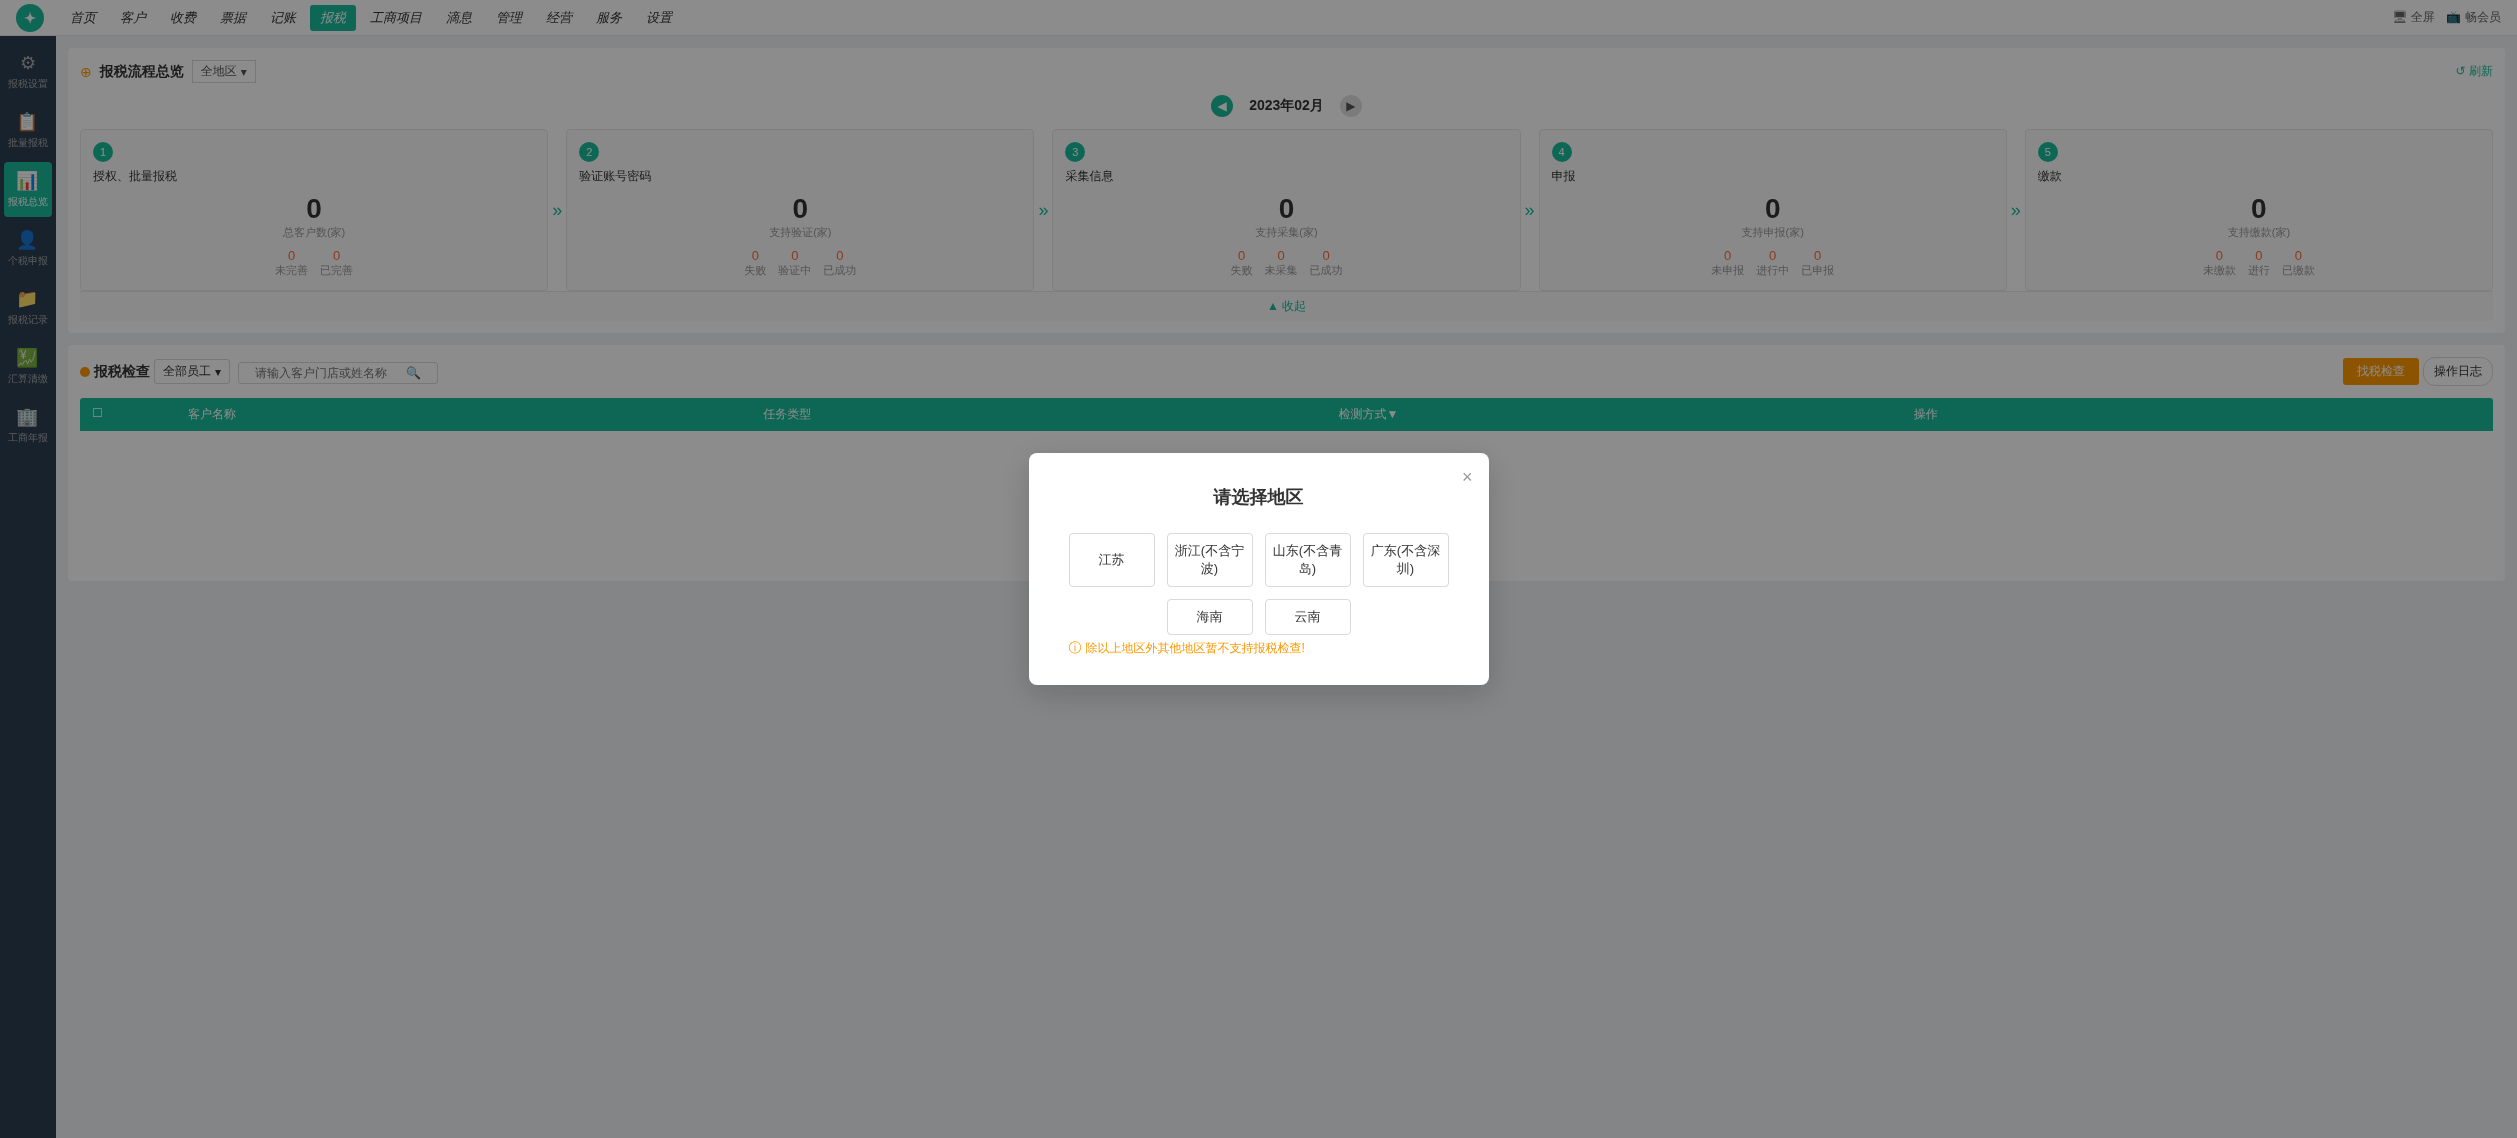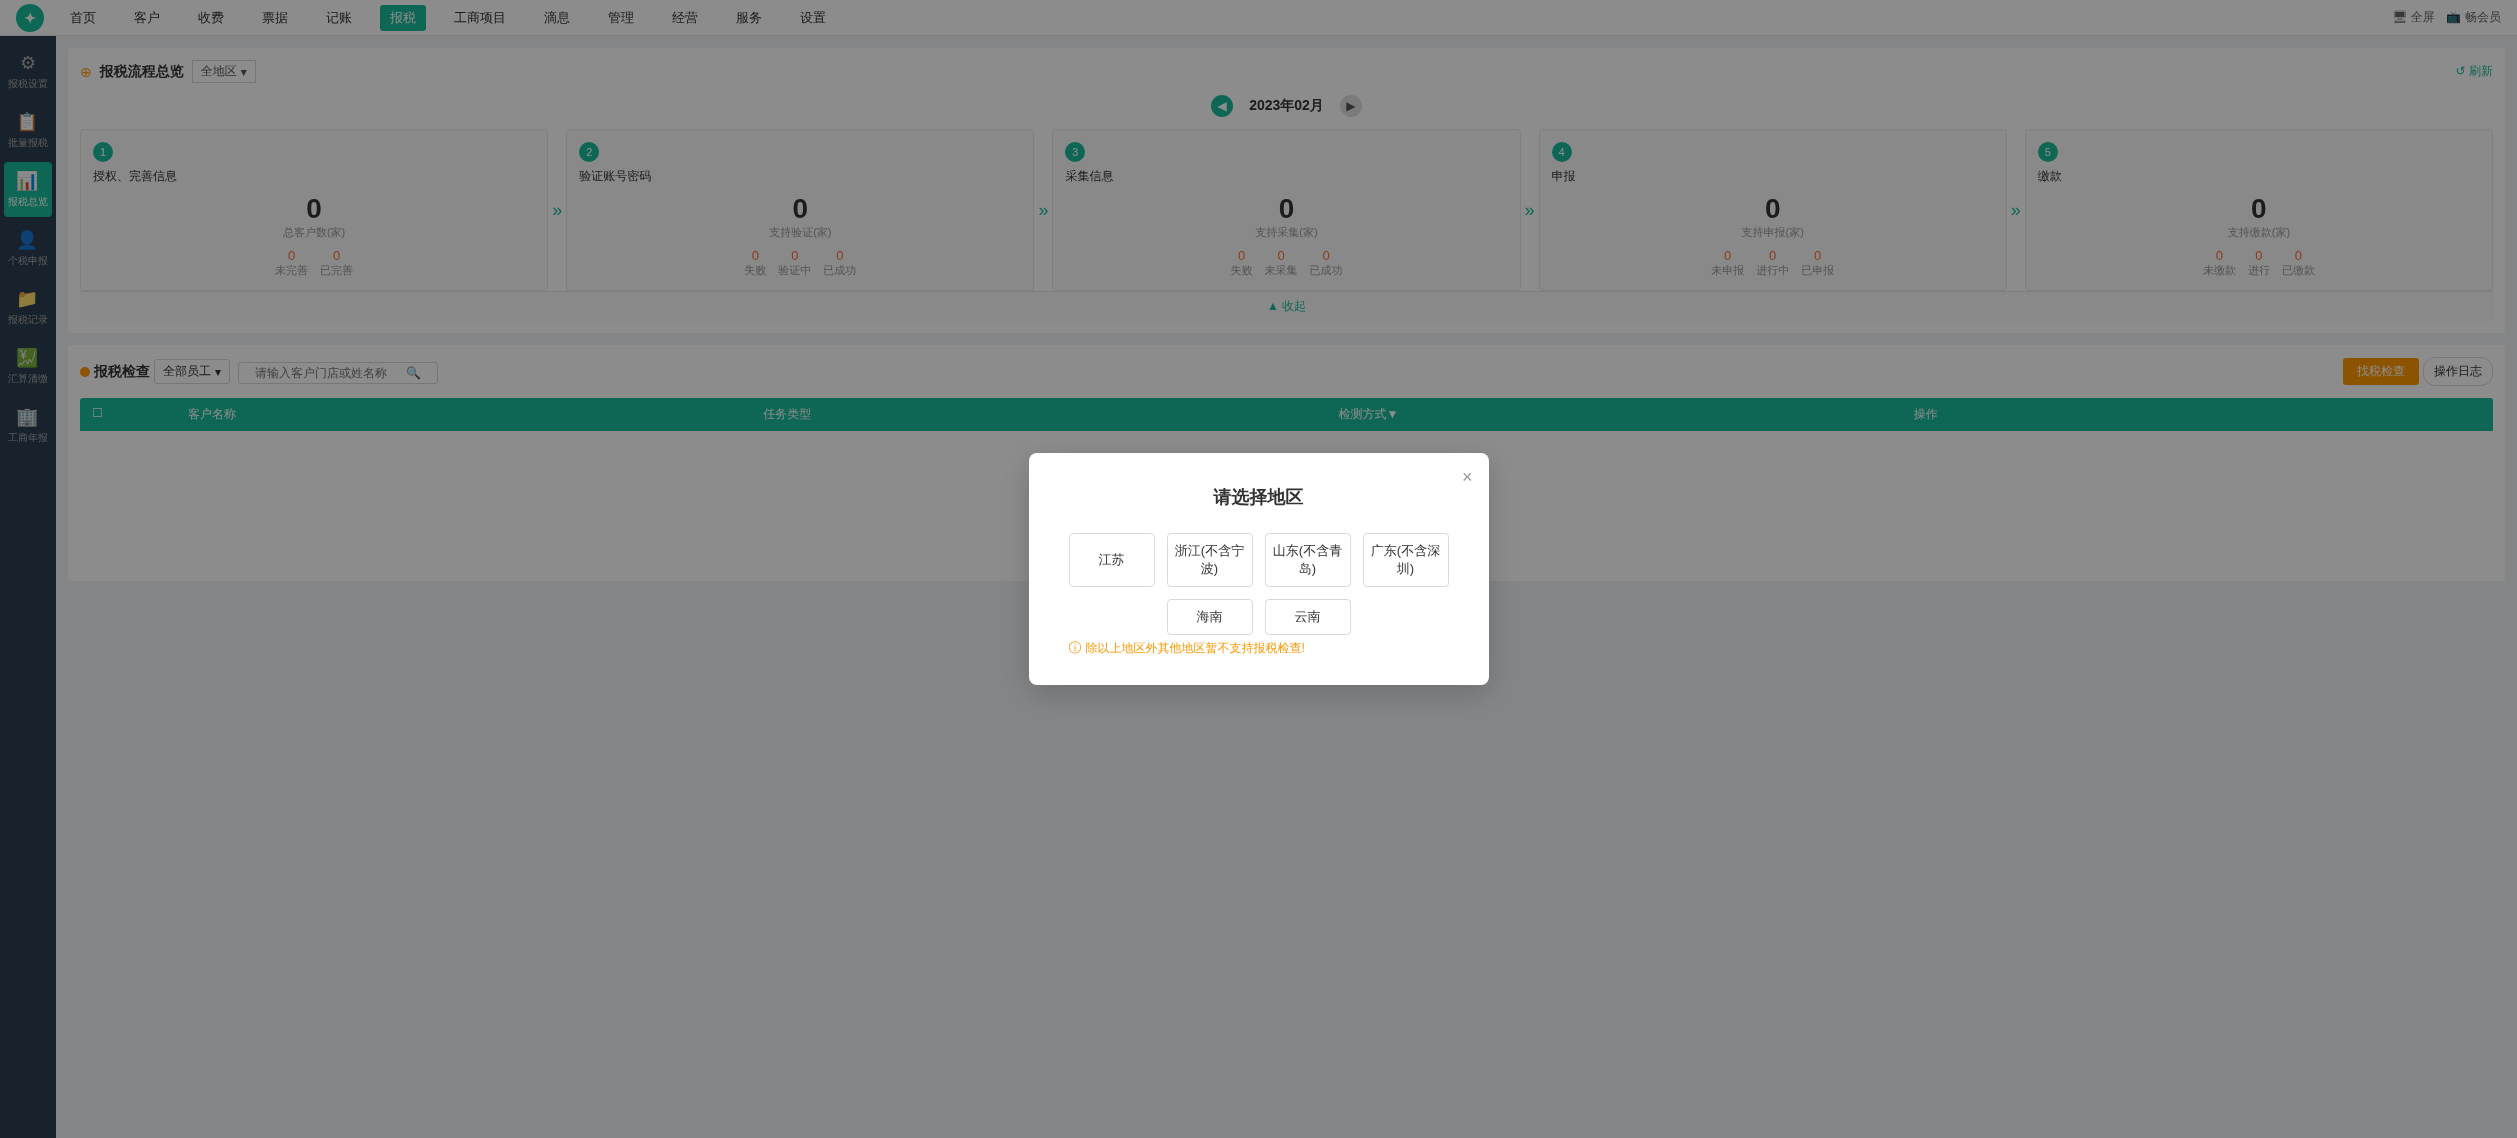--- a/index.html
+++ b/index.html
@@ -18,21 +18,21 @@
     }
     .top-nav-logo {
       width: 28px; height: 28px;
       background: #1abc9c;
       border-radius: 50%;
       margin-right: 16px;
       display: flex; align-items: center; justify-content: center;
       color: #fff; font-size: 14px; font-weight: bold;
     }
     .top-nav-items {
-      display: flex; align-items: center; gap: 18px; flex: 1;
+      display: flex; align-items: center; gap: 4px; flex: 1; font-style: italic;
     }
     .top-nav-item {
       padding: 4px 10px;
       cursor: pointer;
       border-radius: 3px;
       font-size: 13px;
       color: #333;
     }
     .top-nav-item.active {
       background: #1abc9c;
@@ -374,21 +374,21 @@
       <div class="date-nav">
         <div class="date-arrow teal">◀</div>
         <span class="date-label">2023年02月</span>
         <div class="date-arrow">▶</div>
       </div>
 
       <div class="flow-steps">
 
         <div class="flow-step">
           <div class="flow-step-number">1</div>
-          <div class="flow-step-title">授权、完善信息</div>
+          <div class="flow-step-title">授权、批量报税</div>
           <div class="flow-step-count">0</div>
           <div class="flow-step-sub">总客户数(家)</div>
           <div class="flow-step-stats">
             <div class="flow-step-stat">
               <div class="stat-val">0</div>
               <div class="stat-label">未完善</div>
             </div>
             <div class="flow-step-stat">
               <div class="stat-val">0</div>
               <div class="stat-label">已完善</div>

